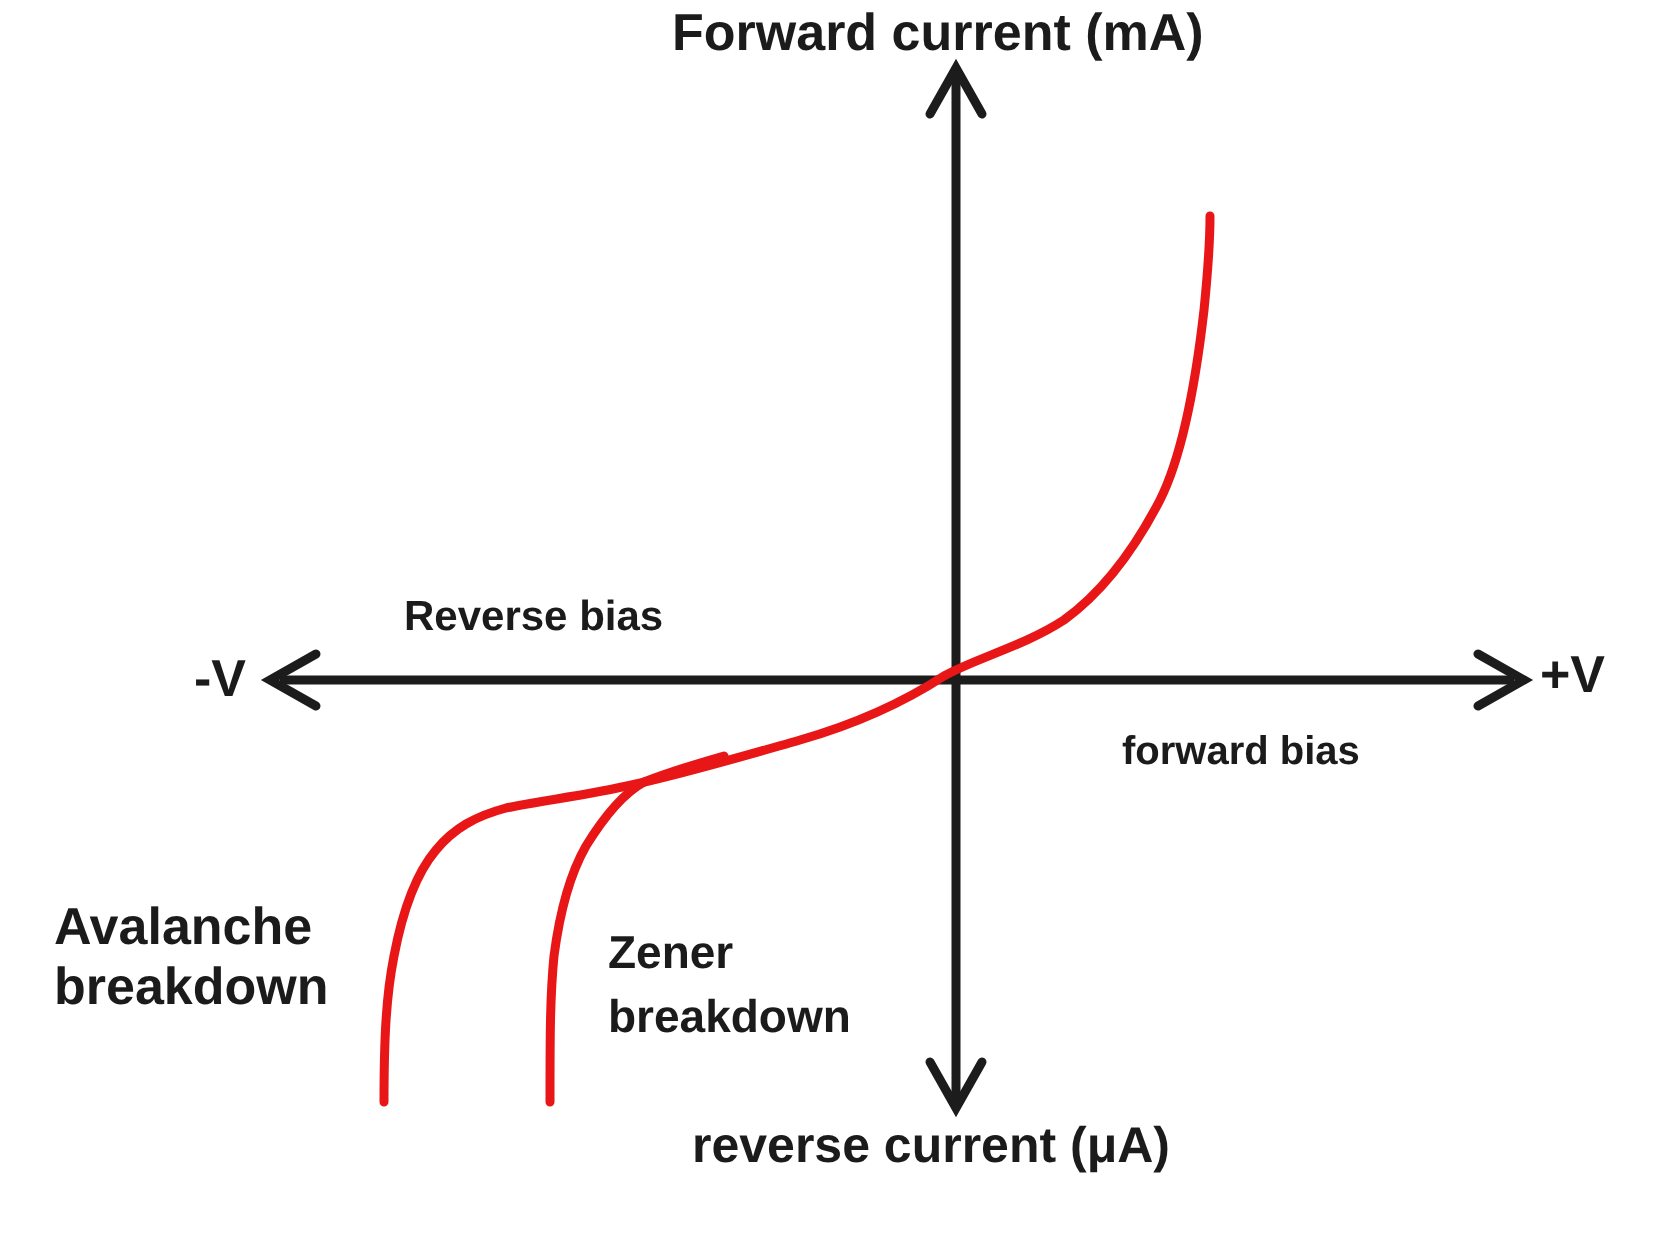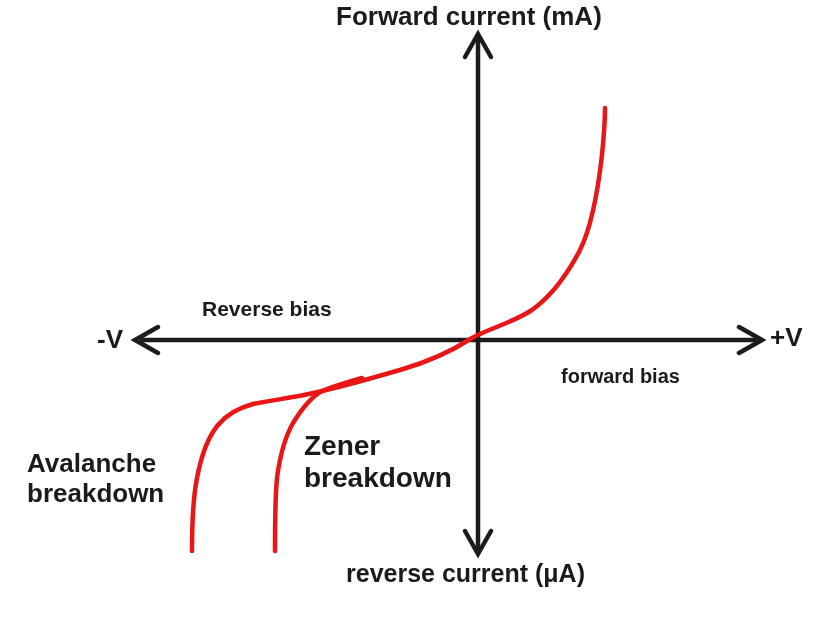--- a/index.html
+++ b/index.html
@@ -25,21 +25,21 @@
     font-weight: 700;
     color: #1b1b1b;
     white-space: pre-line;
   }
   .lbl-top      { left: 336px; top: 1px;   font-size: 26px; line-height: 30px; }
   .lbl-revbias  { left: 202px; top: 295px; font-size: 21px; line-height: 28px; }
   .lbl-minusv   { left: 97px;  top: 325px; font-size: 26px; line-height: 28px; }
   .lbl-plusv    { left: 770px; top: 323px; font-size: 26px; line-height: 28px; }
   .lbl-fwdbias  { left: 561px; top: 362px; font-size: 20px; line-height: 28px; }
   .lbl-avalanche{ left: 27px;  top: 424px; font-size: 26px; line-height: 30px; margin-top: 24px; }
-  .lbl-zener    { left: 304px; top: 430px; font-size: 28px; line-height: 32px; }
+  .lbl-zener    { left: 304px; top: 460px; font-size: 23px; line-height: 32px; }
   .lbl-bottom   { left: 346px; top: 559px; font-size: 25px; line-height: 28px; }
 </style>
 </head>
 <body>
 
 <div class="canvas">
 
   <svg class="plot-svg" width="836" height="618" viewBox="0 0 836 618">
 
     <line x1="478" y1="38" x2="478" y2="550" stroke-width="4.5" stroke="#1c1c1c"></line>

